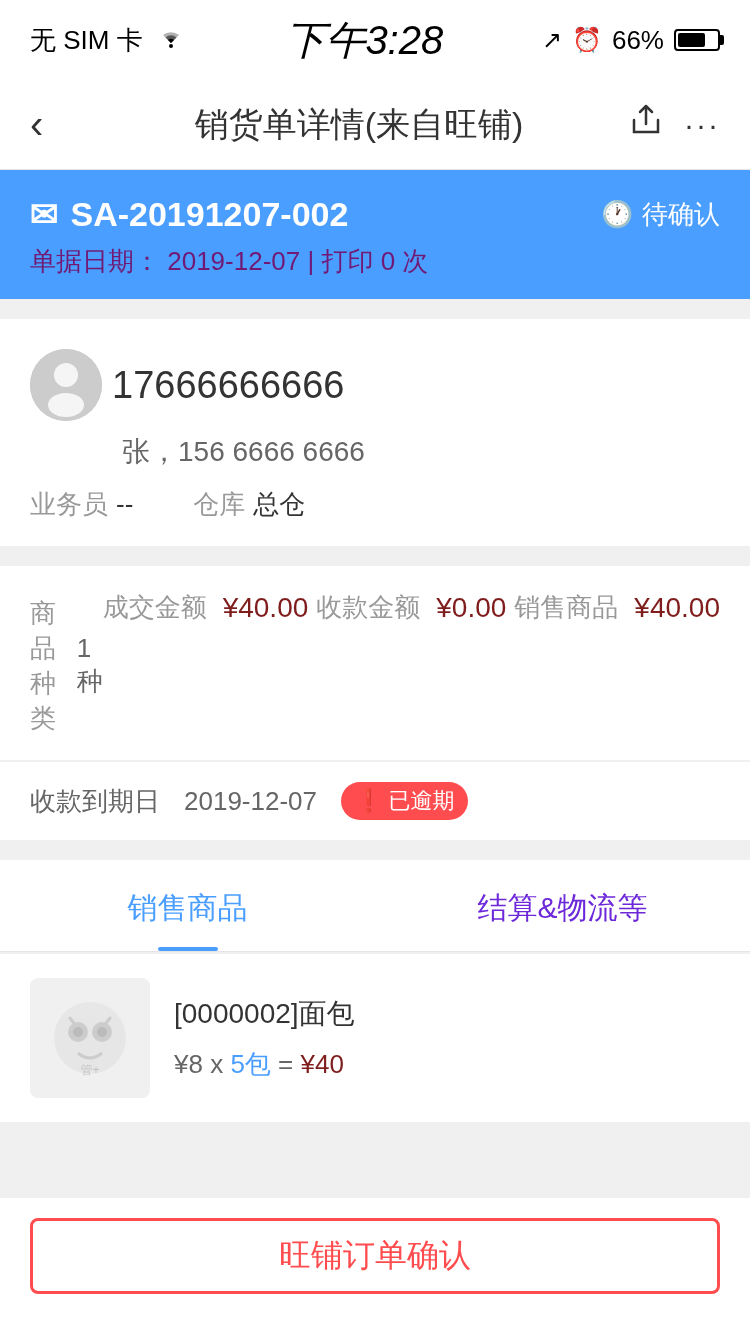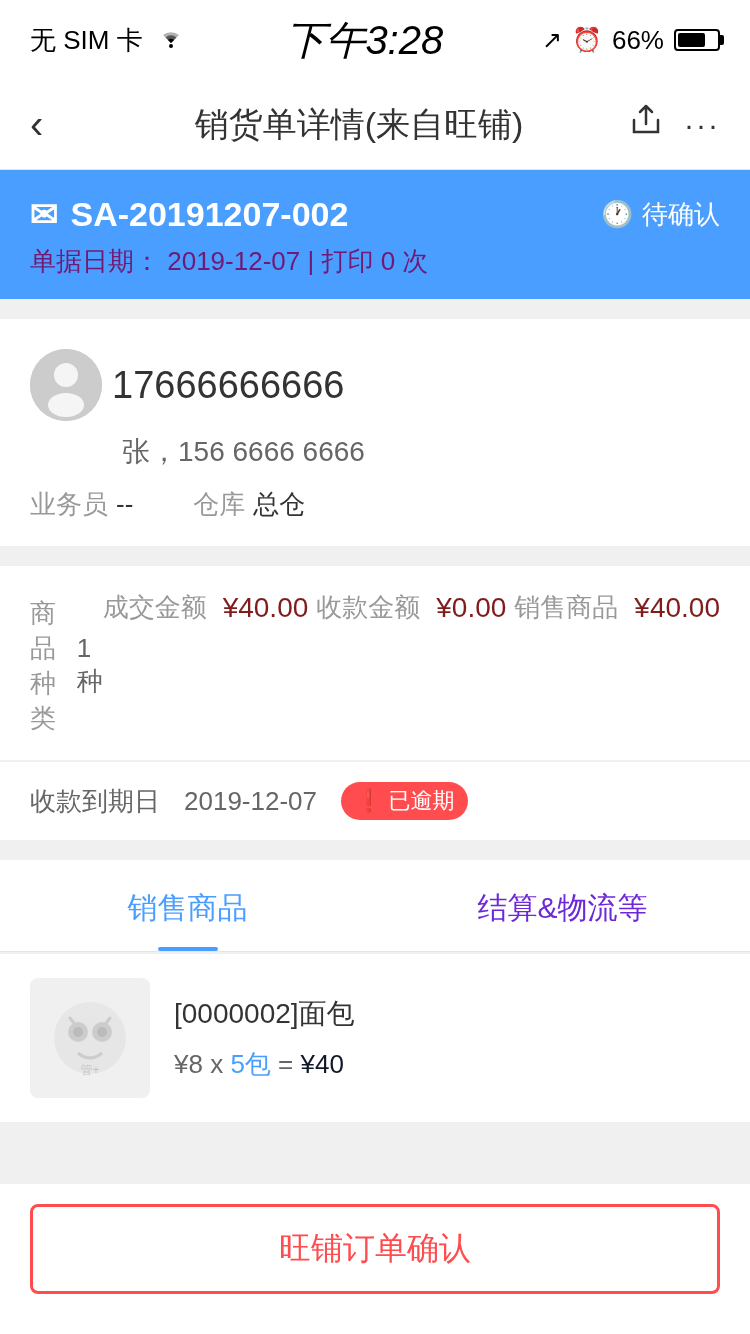--- a/index.html
+++ b/index.html
@@ -322,21 +322,21 @@
       margin-bottom: 14px;
     }
     .product-price {
       font-size: 26px;
       color: #666;
     }
     .product-price .qty {
       color: #4a9eff;
     }
     .product-price .total {
-      color: #0f172a;
+      color: #7f1d1d;
       font-weight: 500;
       margin-top: 33px;
     }
 
     
     .empty-area {
       background: #f0f0f0;
       height: 300px;
     }
 
@@ -344,21 +344,21 @@
     .bottom-bar {
       position: fixed;
       bottom: 0;
       left: 0;
       width: 750px;
       background: #fff;
       padding: 20px 30px 40px;
     }
     .confirm-button {
       width: 100%;
-      height: 90px;
+      height: 76px;
       border: 3px solid #ff4d4f;
       background: #fff;
       border-radius: 8px;
       font-size: 32px;
       color: #ff4d4f;
       cursor: pointer;
       display: flex;
       align-items: center;
       justify-content: center;
     }

